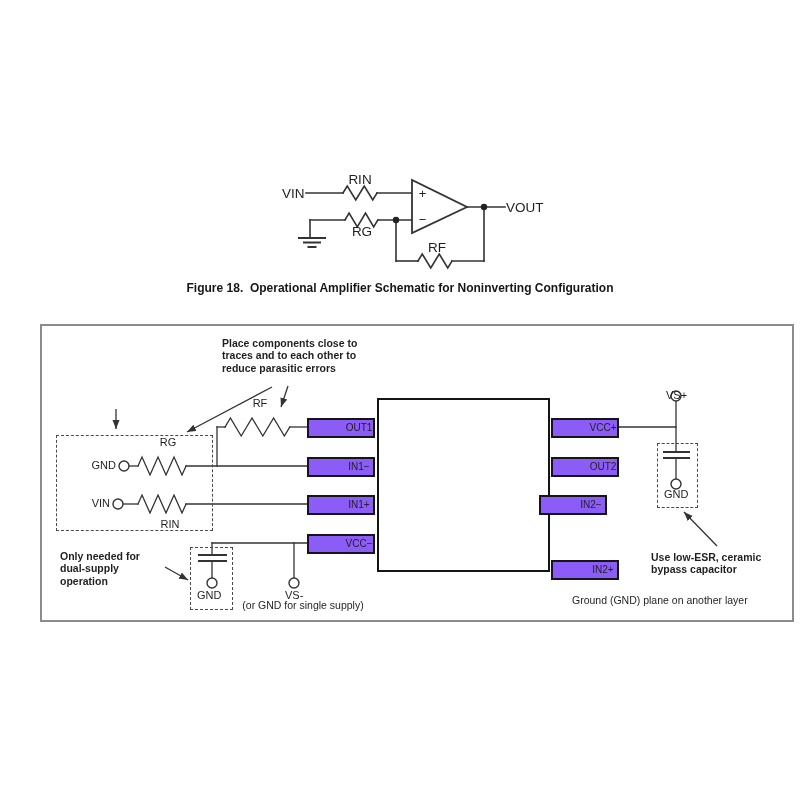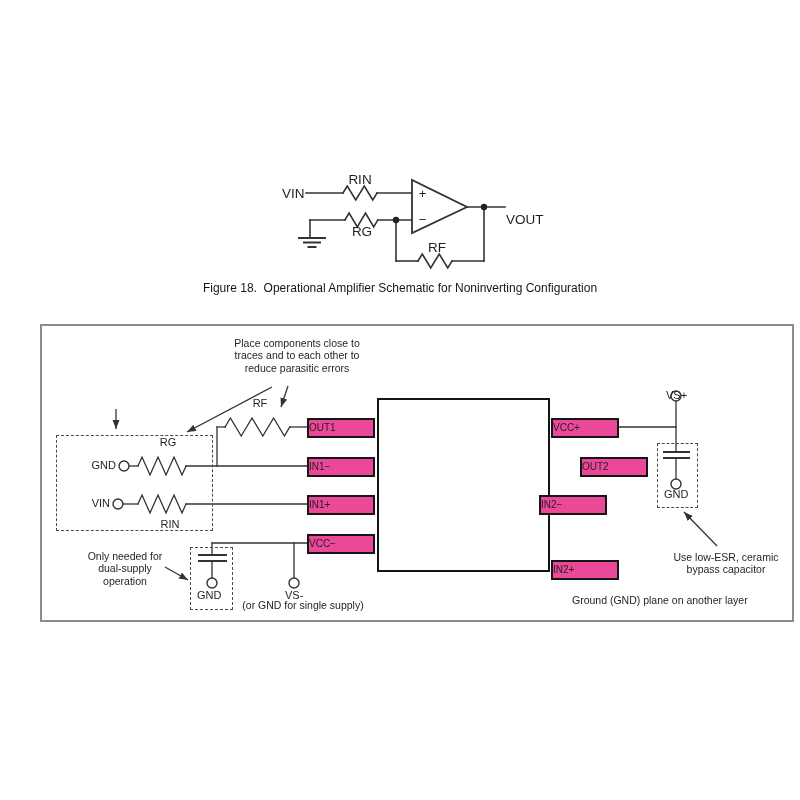--- a/index.html
+++ b/index.html
@@ -7,32 +7,32 @@
     position:relative; width:800px; height:800px; background:#ffffff;
     font-family:"Liberation Sans", sans-serif; color:#1f1f1f; overflow:hidden;
   }
   svg.art { position:absolute; left:0; top:0; }
   .lbl { position:absolute; font-size:13.5px; color:#1f1f1f; white-space:nowrap; }
   .lbl.c { text-align:center; }
   .slbl { position:absolute; font-size:11px; color:#1f1f1f; white-space:nowrap; }
   .slbl.c { text-align:center; }
   .slbl.r { text-align:right; }
   .opamp-sign { position:absolute; font-size:13px; width:13px; text-align:center; color:#1f1f1f; }
-  .note { position:absolute; font-size:10.5px; line-height:12.4px; text-align:center; color:#1f1f1f; }
+  .note { position:absolute; font-size:10.5px; line-height:12.4px; text-align:left; color:#1f1f1f;font-weight:bold; }
   .caption {
     position:absolute; left:0; top:281px; width:800px; text-align:center;
-    font-weight:normal; font-size:12px; color:#161616; white-space:pre;
+    font-weight:bold; font-size:12px; color:#161616; white-space:pre;
   }
   .outerbox { position:absolute; left:40px; top:324px; width:754px; height:298px;
     border:2px solid #8c8c8c; box-sizing:border-box; }
   .ic { position:absolute; left:377px; top:398px; width:173px; height:174px;
     border:2px solid #151515; box-sizing:border-box; background:#ffffff; }
   .pin { position:absolute; width:68px; height:20px; border:2px solid #151515;
-    box-sizing:border-box; background:#ec4899; font-size:10px; text-align:left;
-    line-height:15px; color:#1f1f1f; }
+    box-sizing:border-box; background:#8b5cf6; font-size:10px; text-align:center;
+    line-height:15px; color:#1f1f1f;padding-left:36px; }
   .dashedbox { position:absolute; border:1px dashed #4a4a4a; box-sizing:border-box; }
 </style>
 </head>
 <body>
 
 <div class="page">
 
   <svg class="art" width="800" height="800" viewBox="0 0 800 800">
     <defs>
       <marker id="ah" markerWidth="12" markerHeight="10" refX="9" refY="3.5" orient="auto" markerUnits="userSpaceOnUse">
@@ -115,39 +115,39 @@
       <path d="M288,386 L281,407" marker-end="url(#ah)"></path>
       <path d="M165,567 L188,580" marker-end="url(#ah)"></path>
       <path d="M717,546 L684,512" marker-end="url(#ah)"></path>
     </g>
   </svg>
 
   <span class="lbl" style="left:282px;top:186px">VIN</span>
   <span class="lbl c" style="left:342px;top:172px;width:36px">RIN</span>
   <span class="lbl c" style="left:344px;top:224px;width:36px">RG</span>
   <span class="lbl c" style="left:419px;top:240px;width:36px">RF</span>
-  <span class="lbl" style="left:506px;top:212px">VOUT</span>
+  <span class="lbl" style="left:506px;top:200px">VOUT</span>
   <span class="opamp-sign" style="left:416px;top:186px">+</span>
   <span class="opamp-sign" style="left:416px;top:212px">−</span>
 
   <div class="caption">Figure 18.  Operational Amplifier Schematic for Noninverting Configuration</div>
 
   <div class="outerbox"></div>
   <div class="dashedbox" style="left:56px;top:435px;width:157px;height:96px"></div>
   <div class="dashedbox" style="left:190px;top:547px;width:43px;height:63px"></div>
   <div class="dashedbox" style="left:657px;top:443px;width:41px;height:65px"></div>
   <div class="ic"></div>
 
   <div class="pin" style="left:307px;top:418px">OUT1</div>
   <div class="pin" style="left:307px;top:457px">IN1−</div>
   <div class="pin" style="left:307px;top:495px">IN1+</div>
   <div class="pin" style="left:307px;top:534px">VCC−</div>
 
   <div class="pin" style="left:551px;top:418px">VCC+</div>
-  <div class="pin" style="left:580px;top:457px">OUT2</div>
+  <div class="pin" style="left:551px;top:457px">OUT2</div>
   <div class="pin" style="left:539px;top:495px">IN2−</div>
   <div class="pin" style="left:551px;top:560px">IN2+</div>
 
   <span class="slbl c" style="left:244px;top:397px;width:32px">RF</span>
   <span class="slbl c" style="left:152px;top:436px;width:32px">RG</span>
   <span class="slbl c" style="left:154px;top:518px;width:32px">RIN</span>
   <span class="slbl r" style="left:50px;top:459px;width:66px">GND</span>
   <span class="slbl r" style="left:46px;top:497px;width:64px">VIN</span>
   <span class="slbl" style="left:197px;top:589px">GND</span>
   <span class="slbl" style="left:285px;top:589px">VS-</span>

